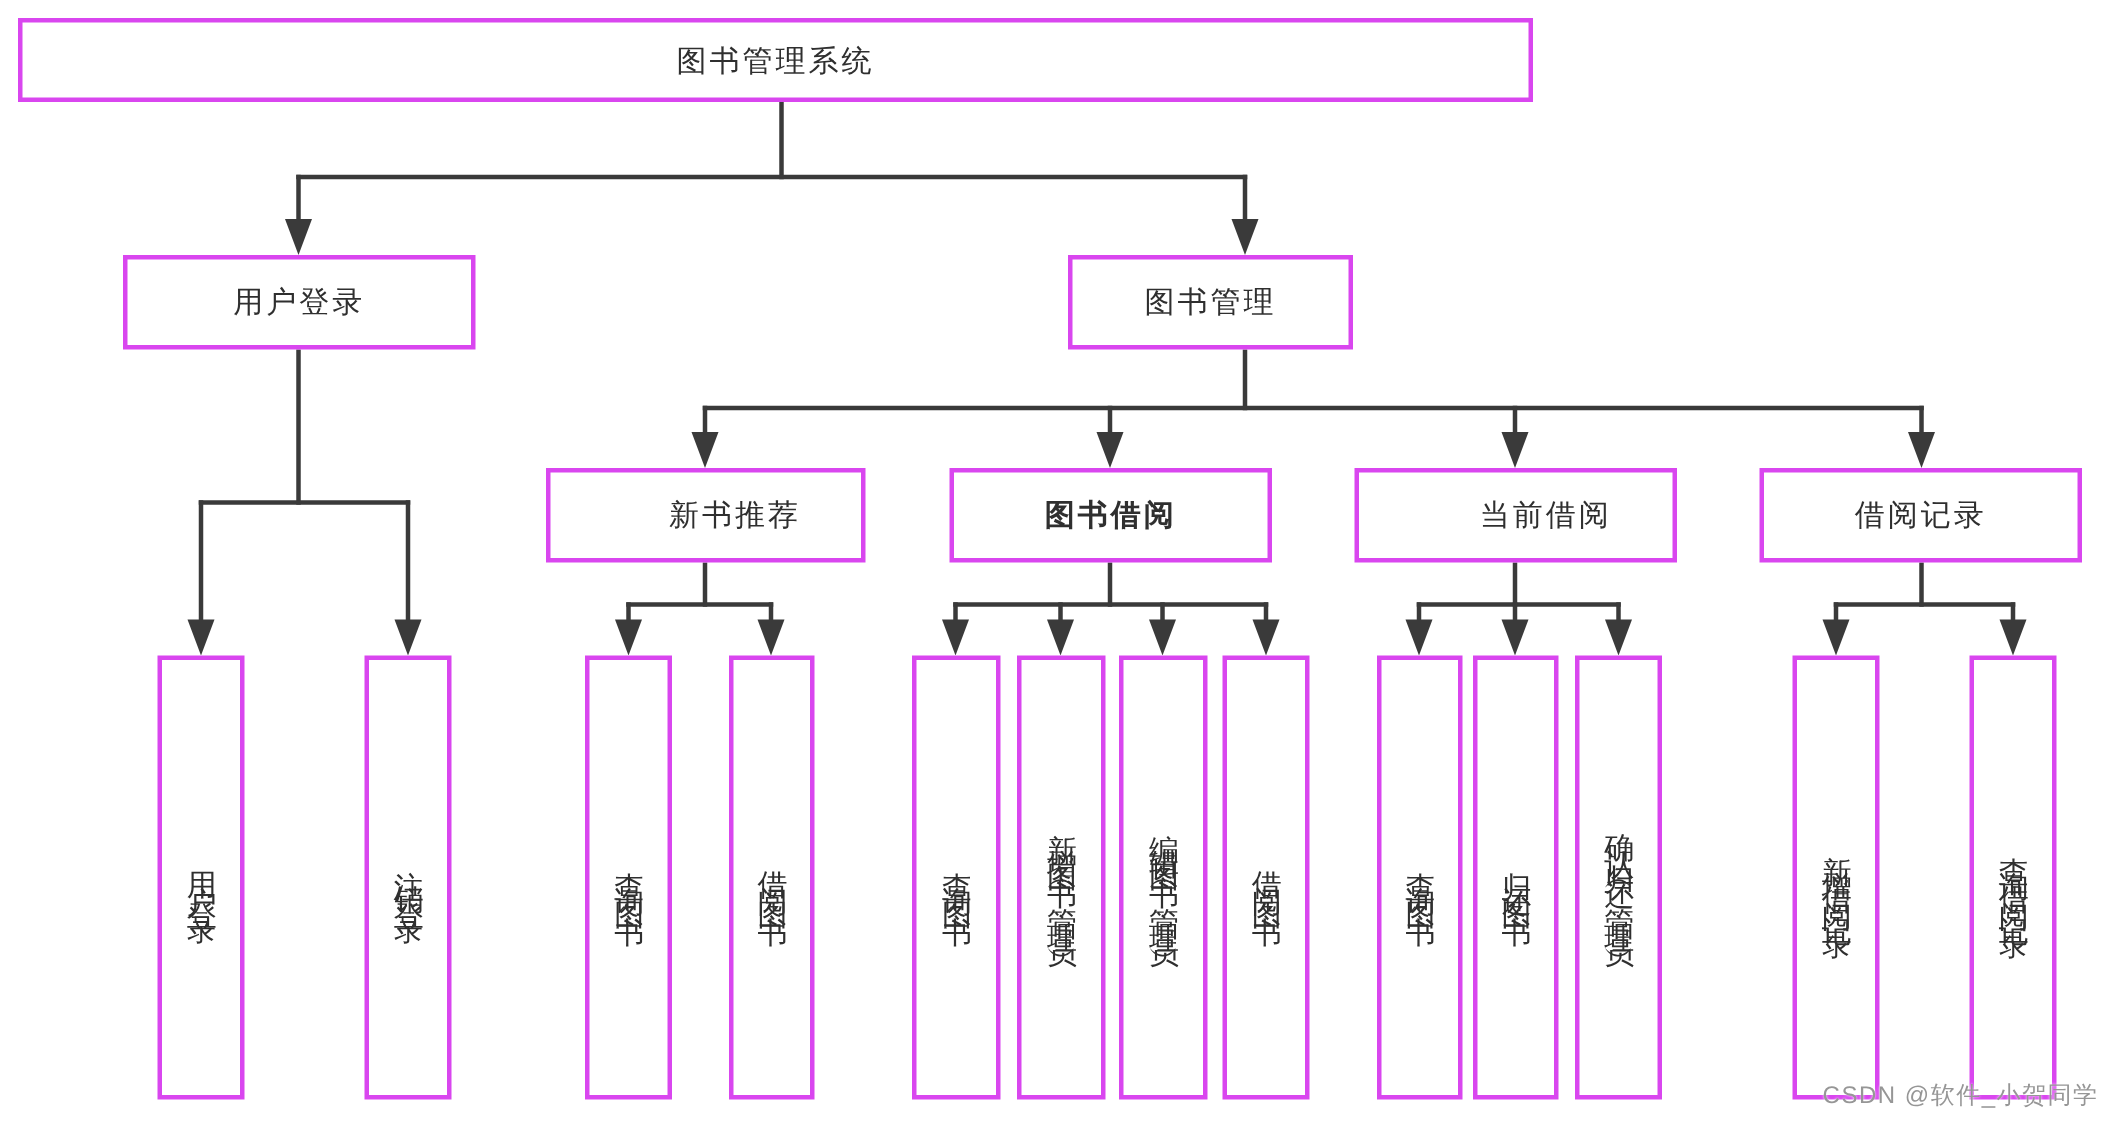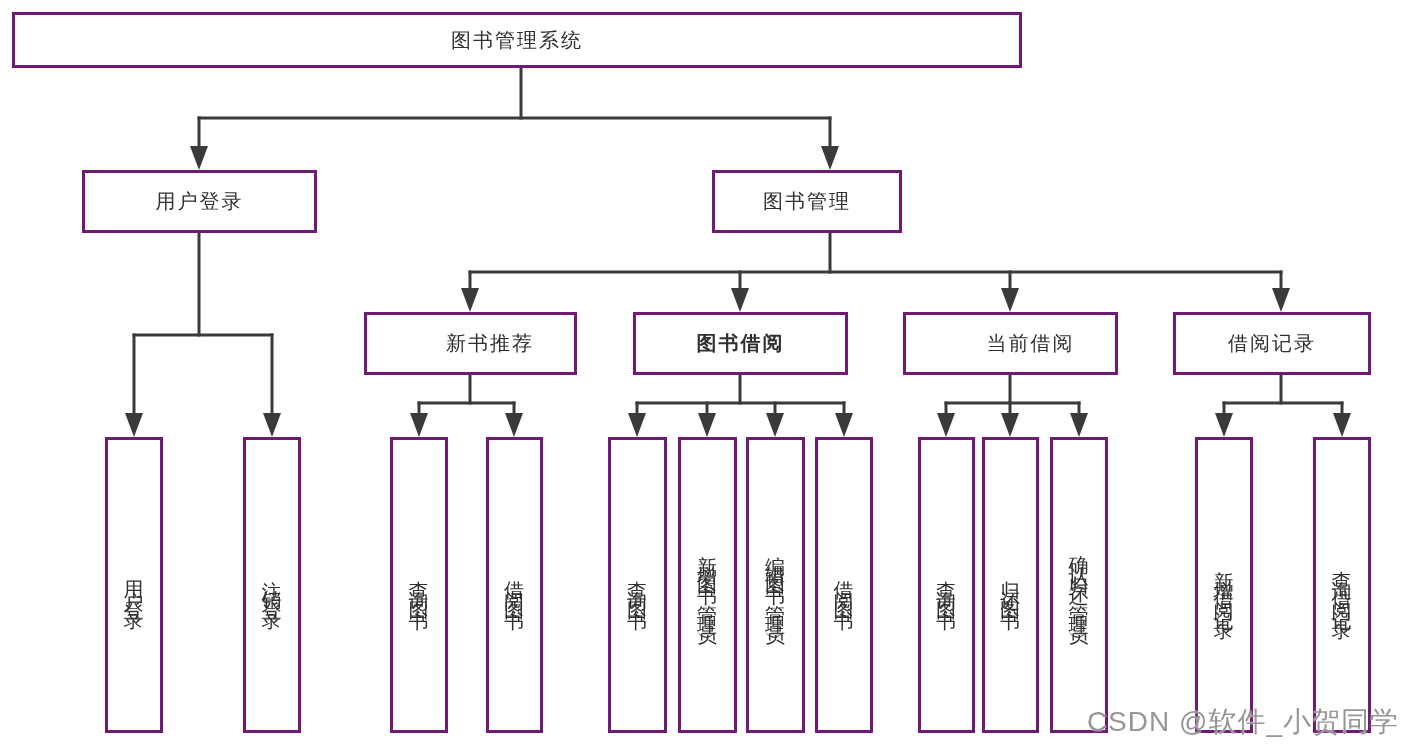--- a/index.html
+++ b/index.html
@@ -2,21 +2,21 @@
 <html><head>
 <meta charset="utf-8">
 <style>
   html,body{margin:0;padding:0;background:#ffffff;}
   body{font-family:"Liberation Sans","DejaVu Sans",sans-serif;}
   #stage{position:relative;width:1405px;height:747px;background:#ffffff;overflow:hidden;}
   #connectors{position:absolute;left:0;top:0;width:1405px;height:747px;pointer-events:none;}
   .box{
     position:absolute;
     box-sizing:border-box;
-    border:3px solid #701a75;
+    border:3px solid #d946ef;
     background:#ffffff;
     display:flex;
     align-items:center;
     justify-content:center;
     color:#2f2f2f;
     z-index:2;
   }
   .hbox{font-size:20px;letter-spacing:2px;}
   .leaf{top:437px;height:296px;}
   .vlabel{
@@ -27,33 +27,33 @@
     line-height:1;
     white-space:nowrap;
   }
   
   .b-root {left:12px;  top:12px;  width:1010px;height:56px;}
   .b-l2-0 {left:82px;  top:170px; width:235px; height:63px;}
   .b-l2-1 {left:712px; top:170px; width:190px; height:63px;}
   .b-l3-0 {left:364px; top:312px; width:213px; height:63px;padding-left:39px;}
   .b-l3-1 {left:633px; top:312px; width:215px; height:63px;font-weight:bold;}
   .b-l3-2 {left:903px; top:312px; width:215px; height:63px;padding-left:40px;}
-  .b-l3-3 {left:1173px;top:312px; width:198px; height:63px;}
+  .b-l3-3 {left:1173px;top:312px; width:215px; height:63px;}
   .c-a1{left:105px;width:58px;}  .c-a2{left:243px;width:58px;}
   .c-b1{left:390px;width:58px;}  .c-b2{left:486px;width:57px;}
   .c-c1{left:608px;width:59px;}  .c-c2{left:678px;width:59px;}
   .c-c3{left:746px;width:59px;}  .c-c4{left:815px;width:58px;}
   .c-d1{left:918px;width:57px;}  .c-d2{left:982px;width:57px;}
   .c-d3{left:1050px;width:58px;}
   .c-e1{left:1195px;width:58px;} .c-e2{left:1313px;width:58px;}
   #watermark{
     position:absolute;
     right:6px;
     bottom:6px;
-    font-size:28px;
+    font-size:16px;
     color:#969696;
     letter-spacing:1px;
     z-index:5;
     text-shadow:0 0 2px #ffffff;
   }
   line,polyline{stroke:#3a3a3a;stroke-width:3;fill:none;stroke-linecap:square;}
   polygon{fill:#3a3a3a;stroke:none;}
 </style>
 </head>
 <body>

